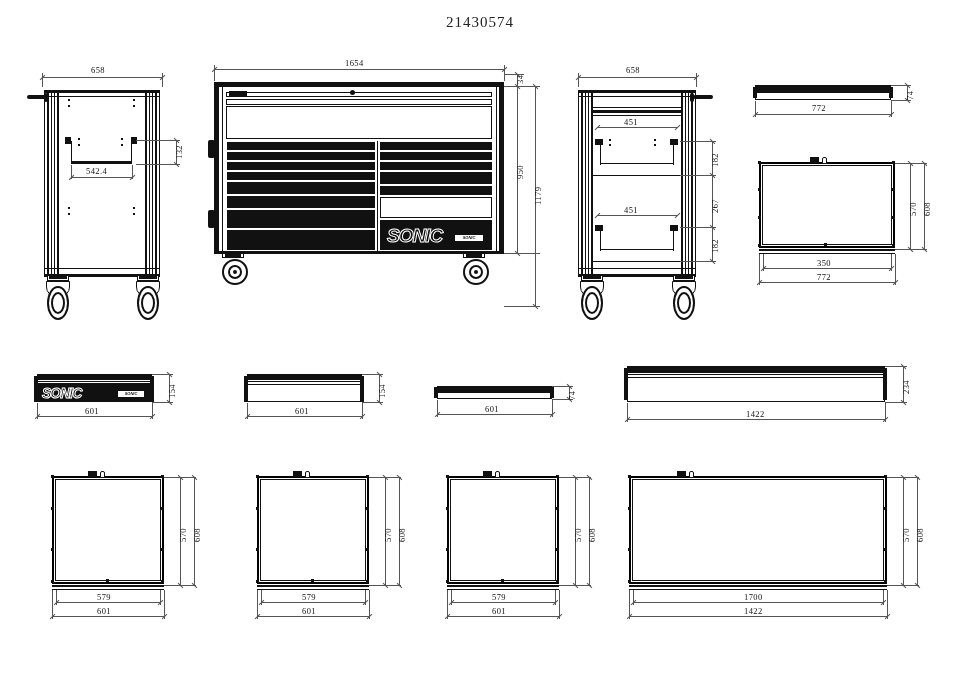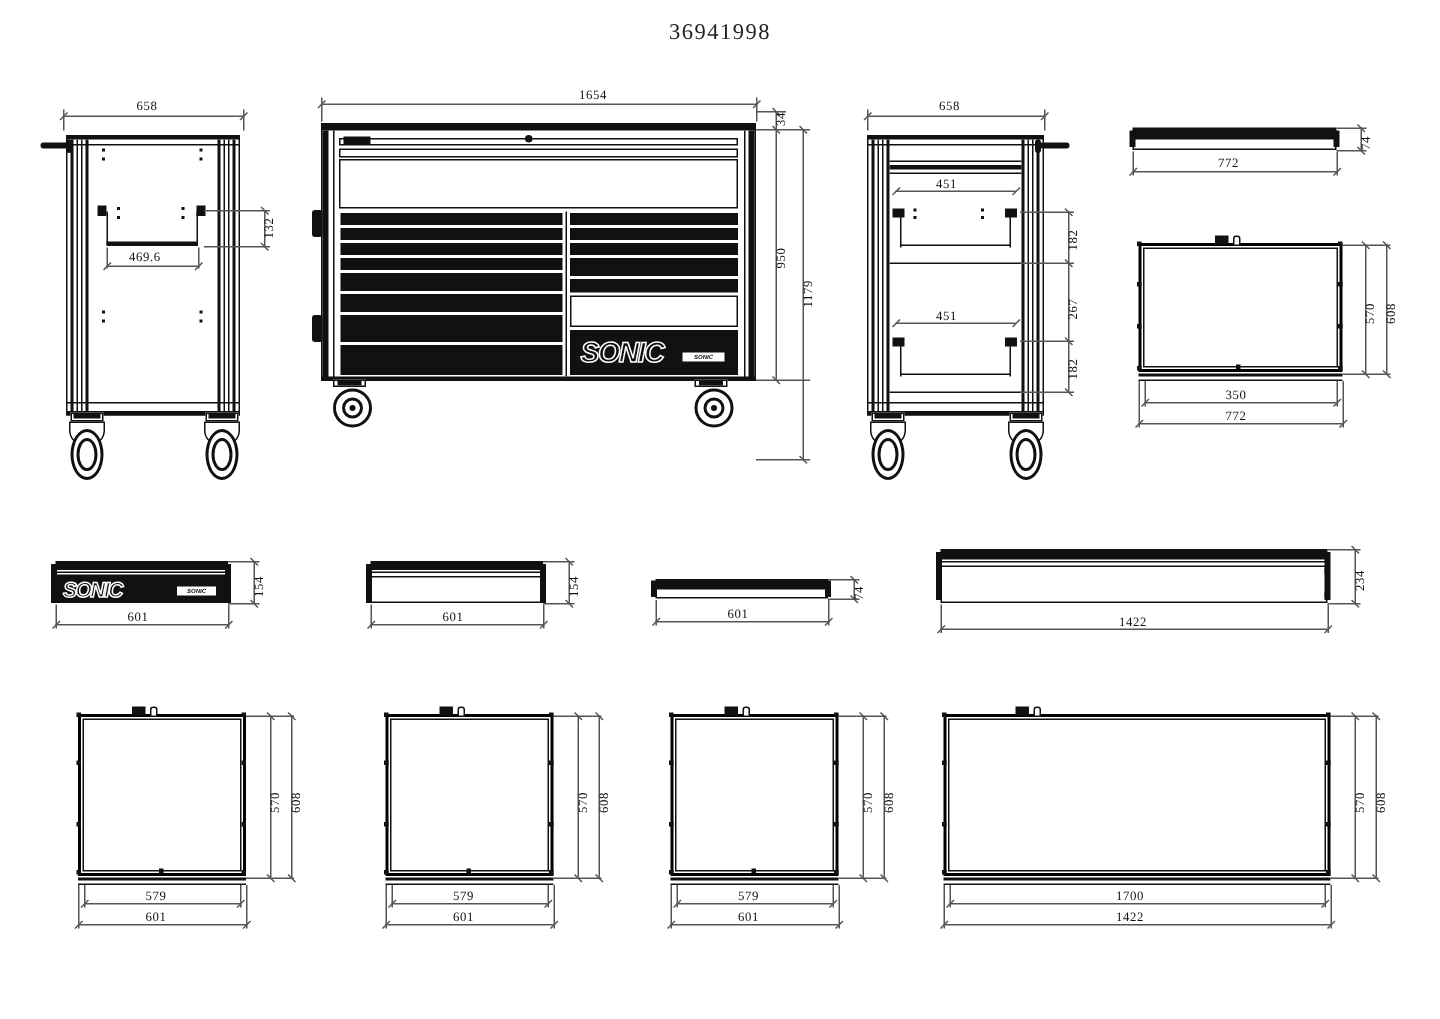--- a/index.html
+++ b/index.html
@@ -77,21 +77,21 @@
   .lock{position:absolute;background:#111;}
   .dot{position:absolute;width:2px;height:2px;background:#111;}
 
   .cornerdot{position:absolute;width:3px;height:3px;background:#111;}
 </style>
 </head>
 <body>
 
 <div class="sheet">
 
-  <div class="title">36941998</div>
+  <div class="title">21430574</div>
 
   <div class="view" style="left:20px;top:55px;width:175px;height:255px;">
 
     <div class="dim dimh" style="left:22px;top:22px;width:120px;"></div>
     <div class="dim dimv" style="left:22px;top:18px;height:14px;"></div>
     <div class="dim dimv" style="left:142px;top:18px;height:14px;"></div>
     <div class="tick" style="left:22px;top:19px;"></div>
     <div class="tick" style="left:142px;top:19px;"></div>
     <div class="dimtxt" style="left:71px;top:10px;">658</div>
 
@@ -137,21 +137,21 @@
     <div class="dot" style="left:101px;top:89px;"></div>
     <div class="ln vln" style="left:51px;top:86px;height:22px;"></div>
     <div class="ln vln" style="left:111px;top:86px;height:22px;"></div>
     <div class="blk" style="left:51px;top:106px;width:61px;height:3px;"></div>
 
     <div class="dim dimh" style="left:51px;top:122px;width:61px;"></div>
     <div class="dim dimv" style="left:51px;top:110px;height:14px;"></div>
     <div class="dim dimv" style="left:112px;top:110px;height:14px;"></div>
     <div class="tick" style="left:51px;top:119px;"></div>
     <div class="tick" style="left:112px;top:119px;"></div>
-    <div class="dimtxt" style="left:66px;top:111px;">469.6</div>
+    <div class="dimtxt" style="left:66px;top:111px;">542.4</div>
 
     <div class="dim dimv" style="left:156px;top:85px;height:24px;"></div>
     <div class="dim dimh" style="left:116px;top:85px;width:44px;"></div>
     <div class="dim dimh" style="left:116px;top:109px;width:44px;"></div>
     <div class="tickv" style="left:153px;top:85px;"></div>
     <div class="tickv" style="left:153px;top:109px;"></div>
     <div class="dimtxt rot" style="left:154px;top:104px;">132</div>
 
     <div class="caster" style="left:22px;top:220px;">
       <div class="fork" style="left:5px;top:0px;width:22px;height:6px;"></div>
@@ -169,21 +169,21 @@
     </div>
   </div>
 
   <div class="view" style="left:205px;top:55px;width:340px;height:260px;">
 
     <div class="dim dimh" style="left:9px;top:14px;width:290px;"></div>
     <div class="dim dimv" style="left:9px;top:10px;height:16px;"></div>
     <div class="dim dimv" style="left:299px;top:10px;height:16px;"></div>
     <div class="tick" style="left:9px;top:11px;"></div>
     <div class="tick" style="left:299px;top:11px;"></div>
-    <div class="dimtxt" style="left:140px;top:3px;margin-left:41px;">1654</div>
+    <div class="dimtxt" style="left:140px;top:3px;">1654</div>
 
     <div class="blk" style="left:9px;top:27px;width:290px;height:4px;"></div>
     <div class="ln hln" style="left:9px;top:33px;width:290px;"></div>
 
     <div class="box" style="left:9px;top:31px;width:290px;height:167px;"></div>
 
     <div class="blk" style="left:10px;top:32px;width:4px;height:165px;"></div>
     <div class="blk" style="left:294px;top:32px;width:4px;height:165px;"></div>
     <div class="ln vln" style="left:17px;top:32px;height:165px;"></div>
     <div class="ln vln" style="left:291px;top:32px;height:165px;"></div>

